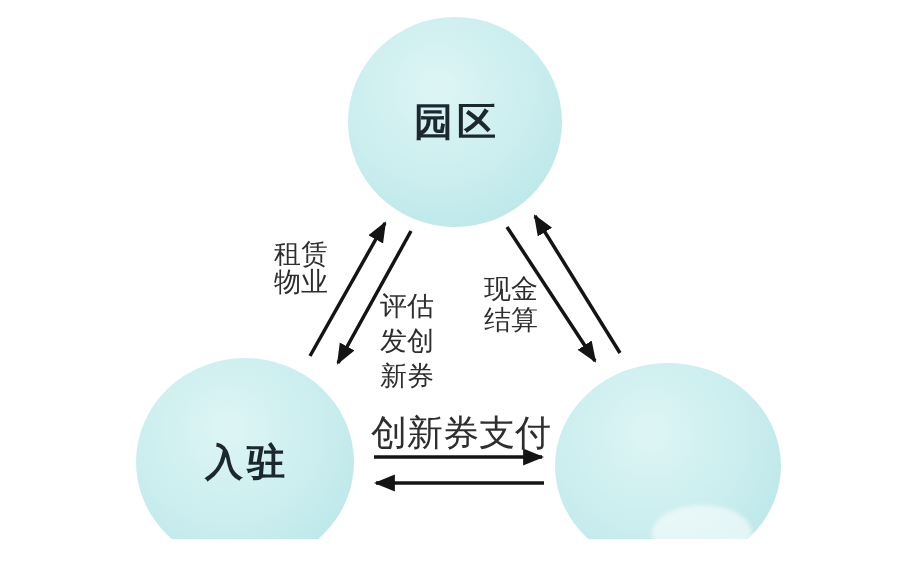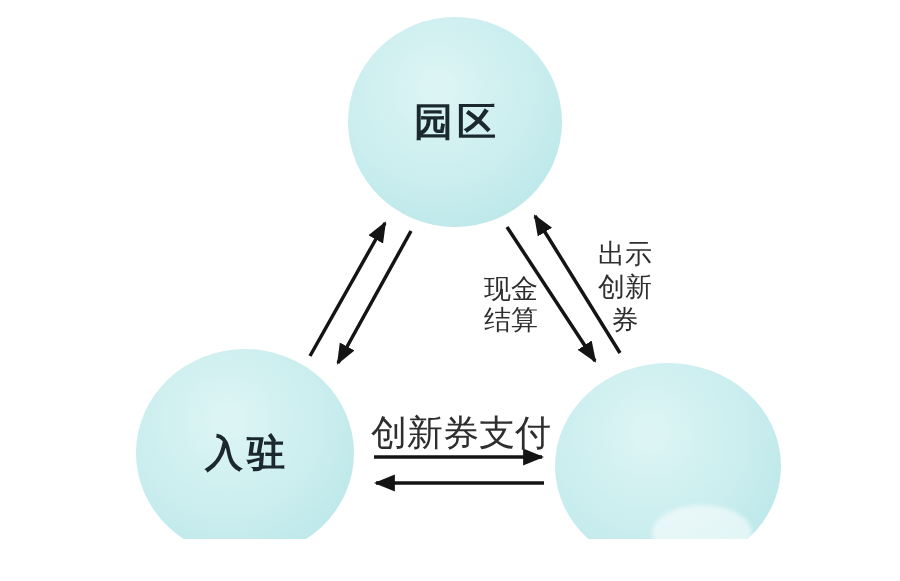--- a/index.html
+++ b/index.html
@@ -22,21 +22,21 @@
   .arrow-line{stroke:var(--arrow);stroke-width:3.5;fill:none;}
   .ahp{fill:var(--arrow);}
   .node{
     position:absolute;border-radius:50%;
     display:flex;flex-direction:column;align-items:center;justify-content:center;
     font-weight:bold;color:var(--node-text);
     background:radial-gradient(circle at 42% 34%, var(--node-fill-center) 0%, var(--node-fill-mid) 55%, var(--node-fill-edge) 100%);
   }
   .node span{display:block;}
   .node-park{left:336px;top:17px;width:214px;height:210px;font-size:39px;letter-spacing:4px;text-indent:4px;}
-  .node-enterprise{left:124px;top:349px;width:218px;height:208px;font-size:38px;line-height:1.22;letter-spacing:4px;text-indent:4px;}
+  .node-enterprise{left:124px;top:358px;width:218px;height:208px;font-size:38px;line-height:1.22;letter-spacing:4px;text-indent:4px;}
   .node-service{left:543px;top:363px;width:226px;height:206px;font-size:38px;line-height:1.22;letter-spacing:4px;text-indent:4px;}
   .edge-label{
     position:absolute;transform:translate(-50%,-50%);
     text-align:center;white-space:nowrap;
     font-family:"Liberation Serif","DejaVu Serif",serif;
     color:var(--label-text);font-size:27px;
   }
   .edge-label .ln{display:block;}
   #label-rent{left:289px;top:268px;line-height:1.05;}
   #label-issue{left:395px;top:342px;line-height:1.30;}
@@ -72,32 +72,36 @@
     <span>园区</span>
   </div>
 
   <div class="node node-enterprise">
     <span>入驻</span>
   </div>
 
   <div class="node node-service">
   </div>
 
+  <div class="edge-label" id="label-rent">
+    <span class="ln">租赁</span>
+    <span class="ln">物业</span>
+  </div>
 
+  <div class="edge-label" id="label-issue">
+    <span class="ln">评估</span>
+    <span class="ln">发创</span>
+    <span class="ln">新券</span>
+  </div>
 
   <div class="edge-label" id="label-cash">
     <span class="ln">现金</span>
     <span class="ln">结算</span>
   </div>
 
-  <div class="edge-label" id="label-present">
-    <span class="ln">出示</span>
-    <span class="ln">创新</span>
-    <span class="ln">券</span>
-  </div>
 
   <div class="edge-label" id="label-pay">
     <span class="ln">创新券支付</span>
   </div>
 
 
   <div class="smudge"></div>
 
 </div>
 

